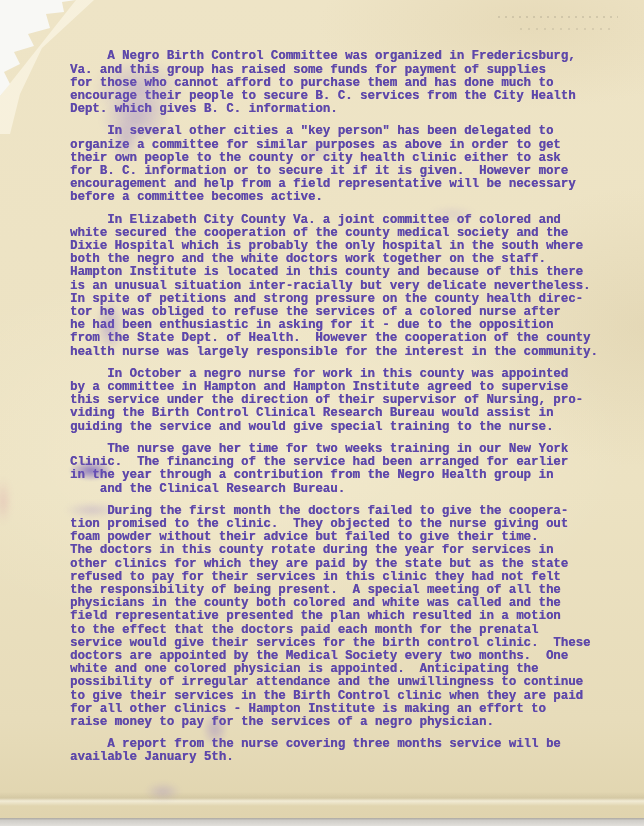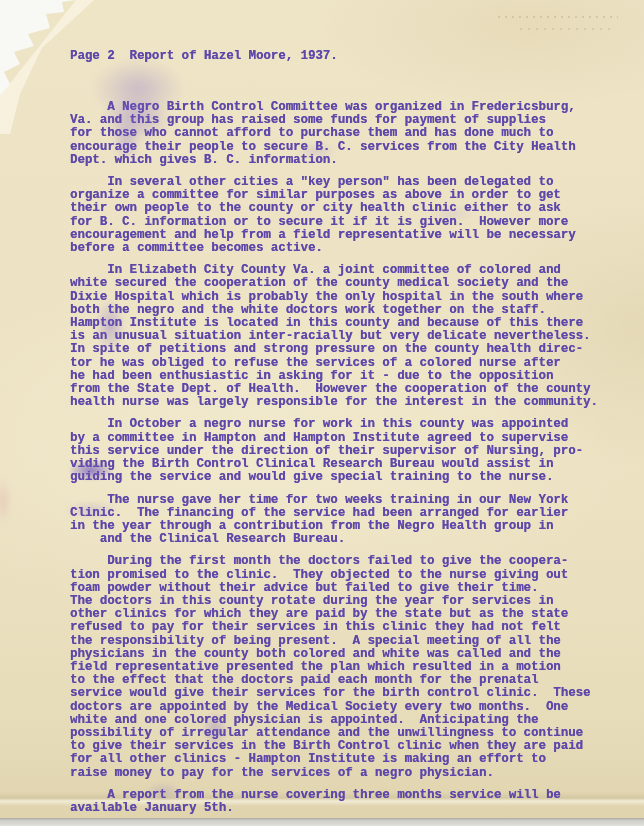--- a/index.html
+++ b/index.html
@@ -88,21 +88,20 @@
 <body>
 
 <div class="scene">
   <div class="backdrop-bottom"></div>
 
   <div class="paper">
     <div class="torn-flap"></div>
     <div class="pencil-marks"></div>
 
     <div class="content">
-      <div class="line heading">Page 2  Report of Hazel Moore, 1937.</div>
       <div><div class="paragraph"><div class="line">     A Negro Birth Control Committee was organized in Fredericsburg,</div><div class="line">Va. and this group has raised some funds for payment of supplies</div><div class="line">for those who cannot afford to purchase them and has done much to</div><div class="line">encourage their people to secure B. C. services from the City Health</div><div class="line">Dept. which gives B. C. information.</div></div><div class="paragraph"><div class="line">     In several other cities a "key person" has been delegated to</div><div class="line">organize a committee for similar purposes as above in order to get</div><div class="line">their own people to the county or city health clinic either to ask</div><div class="line">for B. C. information or to secure it if it is given.  However more</div><div class="line">encouragement and help from a field representative will be necessary</div><div class="line">before a committee becomes active.</div></div><div class="paragraph"><div class="line">     In Elizabeth City County Va. a joint committee of colored and</div><div class="line">white secured the cooperation of the county medical society and the</div><div class="line">Dixie Hospital which is probably the only hospital in the south where</div><div class="line">both the negro and the white doctors work together on the staff.</div><div class="line">Hampton Institute is located in this county and because of this there</div><div class="line">is an unusual situation inter-racially but very delicate nevertheless.</div><div class="line">In spite of petitions and strong pressure on the county health direc-</div><div class="line">tor he was obliged to refuse the services of a colored nurse after</div><div class="line">he had been enthusiastic in asking for it - due to the opposition</div><div class="line">from the State Dept. of Health.  However the cooperation of the county</div><div class="line">health nurse was largely responsible for the interest in the community.</div></div><div class="paragraph"><div class="line">     In October a negro nurse for work in this county was appointed</div><div class="line">by a committee in Hampton and Hampton Institute agreed to supervise</div><div class="line">this service under the direction of their supervisor of Nursing, pro-</div><div class="line">viding the Birth Control Clinical Research Bureau would assist in</div><div class="line">guiding the service and would give special training to the nurse.</div></div><div class="paragraph"><div class="line">     The nurse gave her time for two weeks training in our New York</div><div class="line">Clinic.  The financing of the service had been arranged for earlier</div><div class="line">in the year through a contribution from the Negro Health group in</div><div class="line">    and the Clinical Research Bureau.</div></div><div class="paragraph"><div class="line">     During the first month the doctors failed to give the coopera-</div><div class="line">tion promised to the clinic.  They objected to the nurse giving out</div><div class="line">foam powder without their advice but failed to give their time.</div><div class="line">The doctors in this county rotate during the year for services in</div><div class="line">other clinics for which they are paid by the state but as the state</div><div class="line">refused to pay for their services in this clinic they had not felt</div><div class="line">the responsibility of being present.  A special meeting of all the</div><div class="line">physicians in the county both colored and white was called and the</div><div class="line">field representative presented the plan which resulted in a motion</div><div class="line">to the effect that the doctors paid each month for the prenatal</div><div class="line">service would give their services for the birth control clinic.  These</div><div class="line">doctors are appointed by the Medical Society every two months.  One</div><div class="line">white and one colored physician is appointed.  Anticipating the</div><div class="line">possibility of irregular attendance and the unwillingness to continue</div><div class="line">to give their services in the Birth Control clinic when they are paid</div><div class="line">for all other clinics - Hampton Institute is making an effort to</div><div class="line">raise money to pay for the services of a negro physician.</div></div><div class="paragraph"><div class="line">     A report from the nurse covering three months service will be</div><div class="line">available January 5th.</div></div></div>
       
     </div>
 
     <div class="smudge sm1"></div>
     <div class="smudge sm1b"></div>
     <div class="smudge sm1c"></div>
     <div class="smudge sm2"></div>
     <div class="smudge sm9"></div>
     <div class="smudge sm3"></div>

